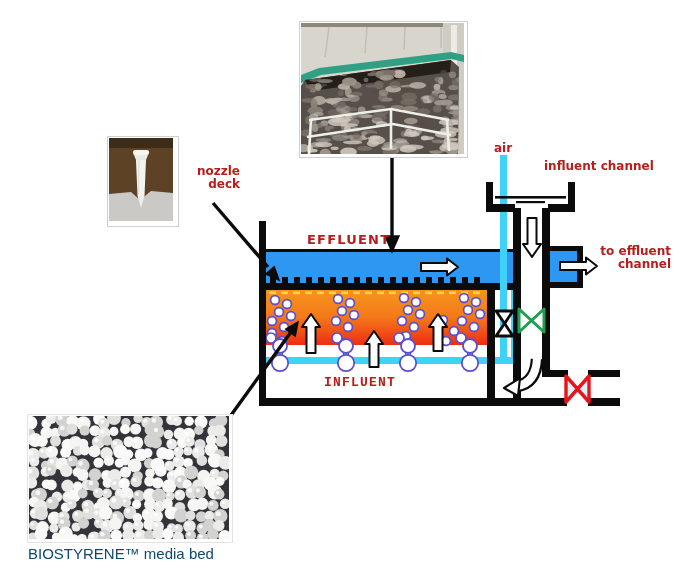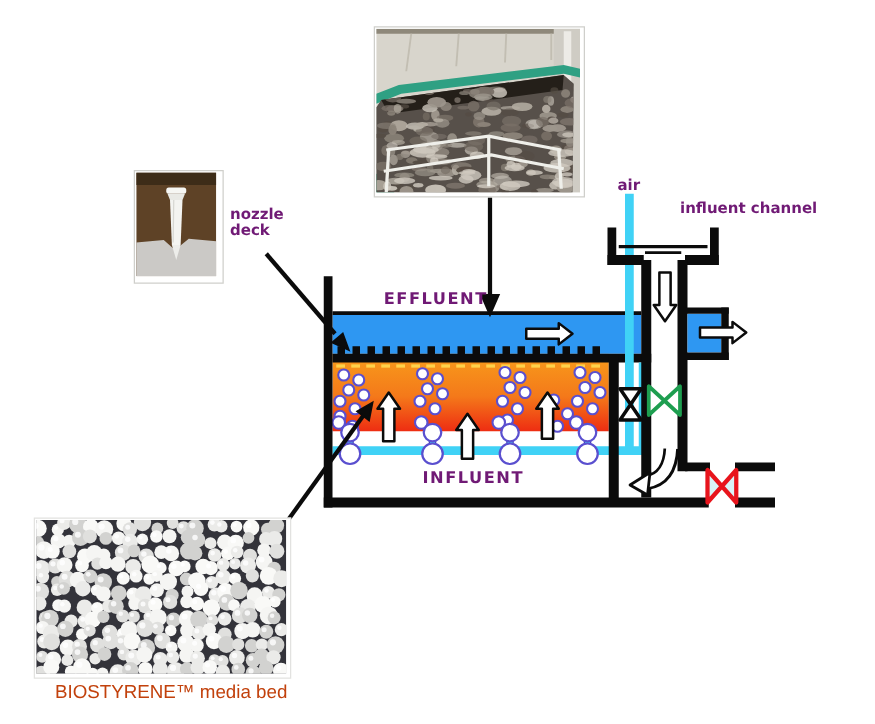--- a/index.html
+++ b/index.html
@@ -1,36 +1,36 @@
 <!DOCTYPE html>
 <html style="--effluent-blue: #2E97F2; --media-orange-top: #F89C1B; --media-red-bottom: #EE2D12; --air-cyan: #40D2F6; --deck-yellow: #FFD24A; --bubble-outline: #5A4FCF; --valve-green: #1E9E50; --valve-red: #E8141C;"><head>
 <meta charset="utf-8">
 <style>
   html,body{margin:0;padding:0;background:#fff;}
   #canvas{
     position:relative;width:700px;height:579px;background:#ffffff;overflow:hidden;
     font-family:"DejaVu Sans",sans-serif;
   }
   .lbl{
-    position:absolute;color:#701a75;font-weight:bold;font-size:12px;line-height:13px;
+    position:absolute;color:#b91c1c;font-weight:bold;font-size:12px;line-height:13px;
     white-space:nowrap;
   }
-  .lbl.center{text-align:left;white-space:normal;}
+  .lbl.center{text-align:right;white-space:normal;}
   #effluent-label{left:307px;top:233px;font-size:13px;letter-spacing:1.2px;text-align:center;}
-  #influent-label{left:338px;top:376px;font-size:13px;letter-spacing:1.2px;}
+  #influent-label{left:324px;top:376px;font-size:13px;letter-spacing:1.2px;font-family:Liberation Mono, monospace;}
   #nozzle-deck-label{left:184px;top:165px;width:56px;}
   #air-label{left:494px;top:142px;}
   #influent-channel-label{left:544px;top:160px;}
   #to-effluent-label{left:597px;top:245px;width:74px;line-height:12.5px;}
   .photo{position:absolute;background:#fff;border:1px solid #cfcfcb;padding:1px;}
   #aeration-photo{left:299px;top:21px;width:165px;height:133px;}
   #nozzle-photo{left:107px;top:136px;width:68px;height:87px;}
   #media-photo{left:27px;top:414px;width:202px;height:125px;border:1px solid #e2e2e0;}
   #media-caption{
-    position:absolute;left:44px;top:545px;width:220px;color:#c2410c;
+    position:absolute;left:28px;top:545px;width:220px;color:#0c4a6e;
     font-family:"Liberation Sans",sans-serif;font-size:15px;
   }
   svg{display:block;}
   #diagram-svg{position:absolute;left:0;top:0;}
 </style>
 </head>
 <body>
 
 <div id="canvas">
 
@@ -830,15 +830,16 @@
           <circle cx="193.9" cy="118.6" r="2.2" fill="#ffffff" opacity="0.8"></circle>
         </g>
     </svg>
   </div>
 
   <div class="lbl" id="effluent-label">EFFLUENT</div>
   <div class="lbl" id="influent-label">INFLUENT</div>
   <div class="lbl center" id="nozzle-deck-label">nozzle deck</div>
   <div class="lbl" id="air-label">air</div>
   <div class="lbl" id="influent-channel-label">influent channel</div>
+  <div class="lbl center" id="to-effluent-label">to effluent channel</div>
 
   <div id="media-caption">BIOSTYRENE™ media bed</div>
 </div>
 
 </body></html>

